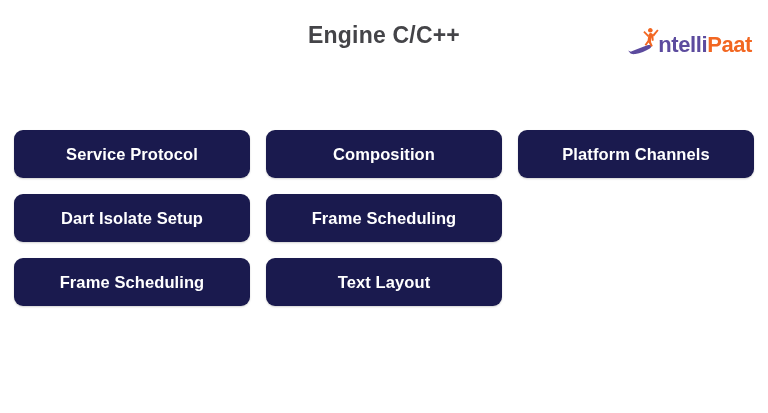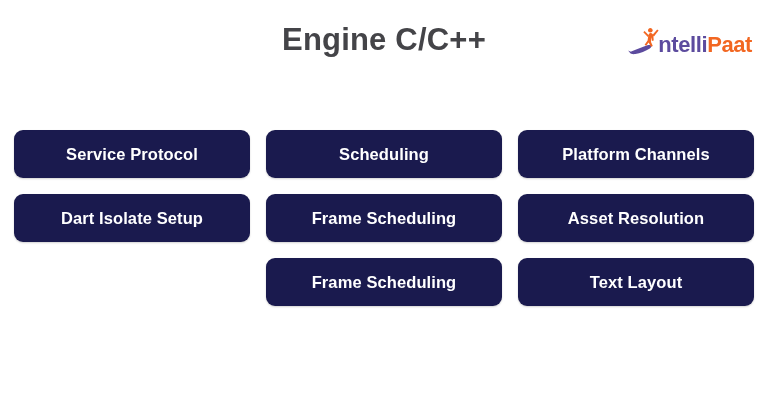--- a/index.html
+++ b/index.html
@@ -33,21 +33,21 @@
     height: 100px;
   }
 
   .page-title {
     position: absolute;
     left: 0;
     top: 22px;
     width: 768px;
     text-align: center;
     font-family: "Liberation Sans", sans-serif;
-    font-size: 31px;
+    font-size: 23px;
     font-weight: bold;
     color: #444448;
     letter-spacing: 0.2px;
     white-space: nowrap;
   }
 
   .brand-logo {
     position: absolute;
     right: 16px;
     top: 22px;
@@ -140,23 +140,22 @@
       </span>
       <span class="brand-wordmark">
         <span class="wm-a">ntelli</span><span class="wm-b">Paat</span>
       </span>
     </div>
 
   </div>
 
   <div class="grid" id="card-grid">
       <div class="card">Service Protocol</div>
-      <div class="card">Scheduling</div>
+      <div class="card">Composition</div>
       <div class="card">Platform Channels</div>
       <div class="card">Dart Isolate Setup</div>
       <div class="card">Frame Scheduling</div>
-      <div class="card">Asset Resolution</div>
       <div class="card empty"></div>
       <div class="card">Frame Scheduling</div>
       <div class="card">Text Layout</div>
     </div>
 
 </div>
 
 </body></html>

